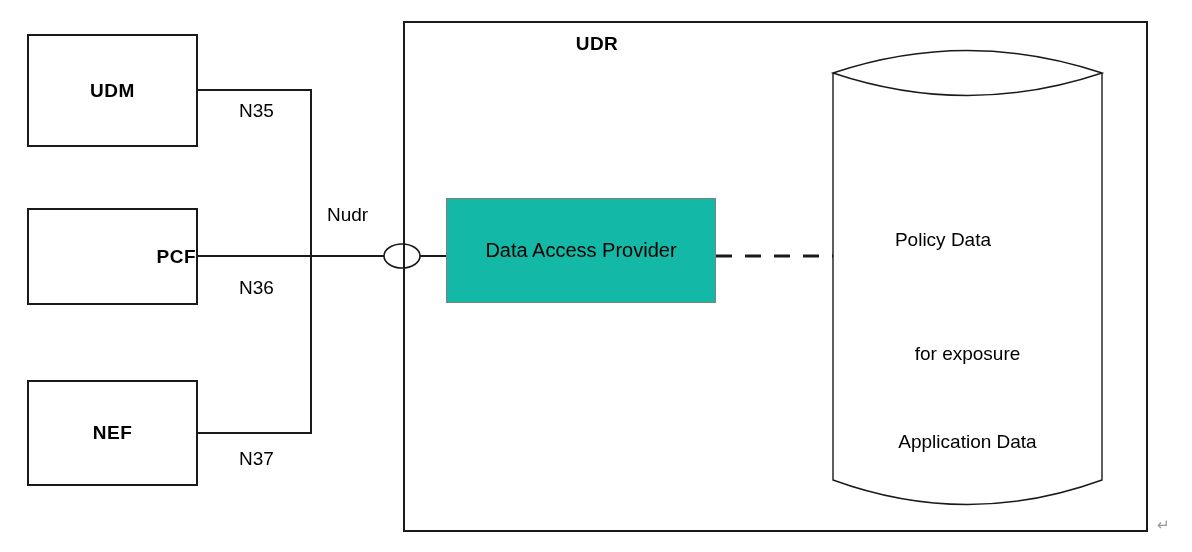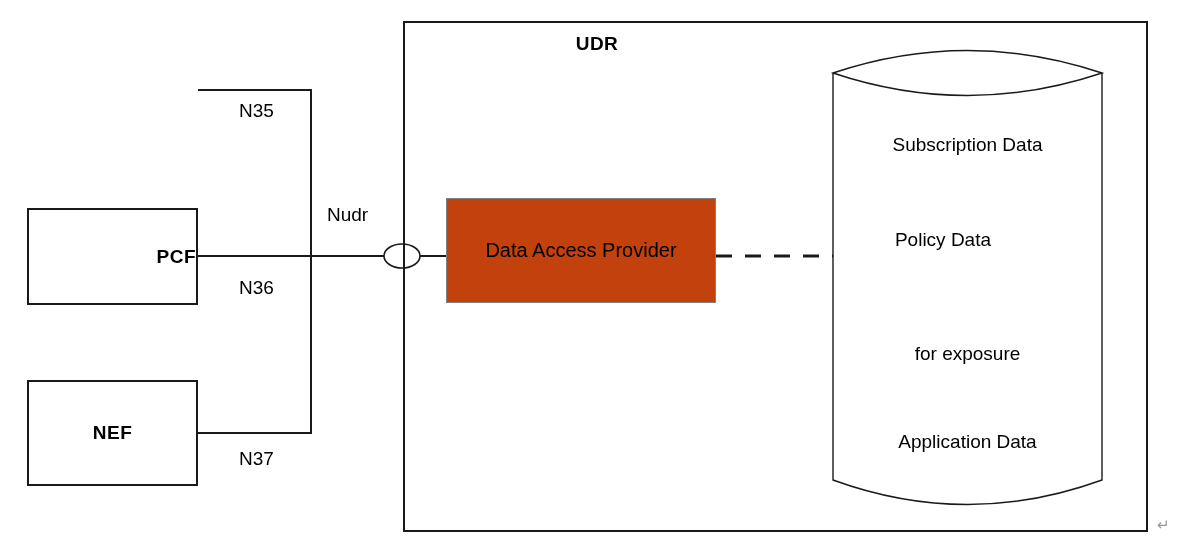--- a/index.html
+++ b/index.html
@@ -51,21 +51,21 @@
     font-size: 19px;
     font-weight: bold;
     letter-spacing: 0.4px;
     text-align: center;
     color: #000000;
     padding-left: 24px;
   }
   .dap-box {
     position: absolute;
     border: 1px solid #808080;
-    background: #c2410c;
+    background: #14b8a6;
     box-sizing: border-box;
     display: flex;
     align-items: center;
     justify-content: center;
   }
   .dap-label {
     font-size: 20px;
     color: #000000;
   }
   .iface-label {
@@ -103,20 +103,23 @@
     <path d="M198,256 L446,256" fill="none" stroke="#1a1a1a" stroke-width="2"></path>
 
     <ellipse cx="402" cy="256" rx="18" ry="12" fill="#ffffff" stroke="#1a1a1a" stroke-width="1.6"></ellipse>
 
     <path d="M716,256 L833,256" fill="none" stroke="#1a1a1a" stroke-width="3" stroke-dasharray="16 13"></path>
 
     <path d="M833,73 L833,480 Q967.5,529 1102,480 L1102,73" fill="#ffffff" stroke="#1a1a1a" stroke-width="1.4"></path>
     <path d="M833,73 Q967.5,28 1102,73 Q967.5,118 833,73 Z" fill="#ffffff" stroke="#1a1a1a" stroke-width="1.4"></path>
   </svg>
 
+  <div class="nf-box" style="left:27px; top:34px; width:171px; height:113px;">
+    <span class="nf-label">UDM</span>
+  </div>
 
   <div class="nf-box" style="left:27px; top:208px; width:171px; height:97px;justify-content:flex-end;">
     <span class="nf-label">PCF</span>
   </div>
 
   <div class="nf-box" style="left:27px; top:380px; width:171px; height:106px;">
     <span class="nf-label">NEF</span>
   </div>
 
   <div class="iface-label" style="left:239px; top:100px;">N35</div>
@@ -128,21 +131,20 @@
   <div class="iface-label" style="left:327px; top:204px;">Nudr</div>
 
   <div class="udr-frame" style="left:403px; top:21px; width:745px; height:511px;"></div>
 
   <div class="udr-title" style="left:403px; top:33px; width:340px;">UDR</div>
 
   <div class="dap-box" style="left:446px; top:198px; width:270px; height:105px;">
     <span class="dap-label">Data Access Provider</span>
   </div>
 
-  <div class="store-label" style="left:833px; top:131px; width:269px;">Subscription Data</div>
 
   <div class="store-label" style="left:833px; top:226px; width:220px;">Policy Data</div>
 
   <div class="store-label" style="left:833px; top:313px; width:269px;">
     <br>
     <span>for exposure</span>
   </div>
 
   <div class="store-label" style="left:833px; top:428px; width:269px;">Application Data</div>
 

